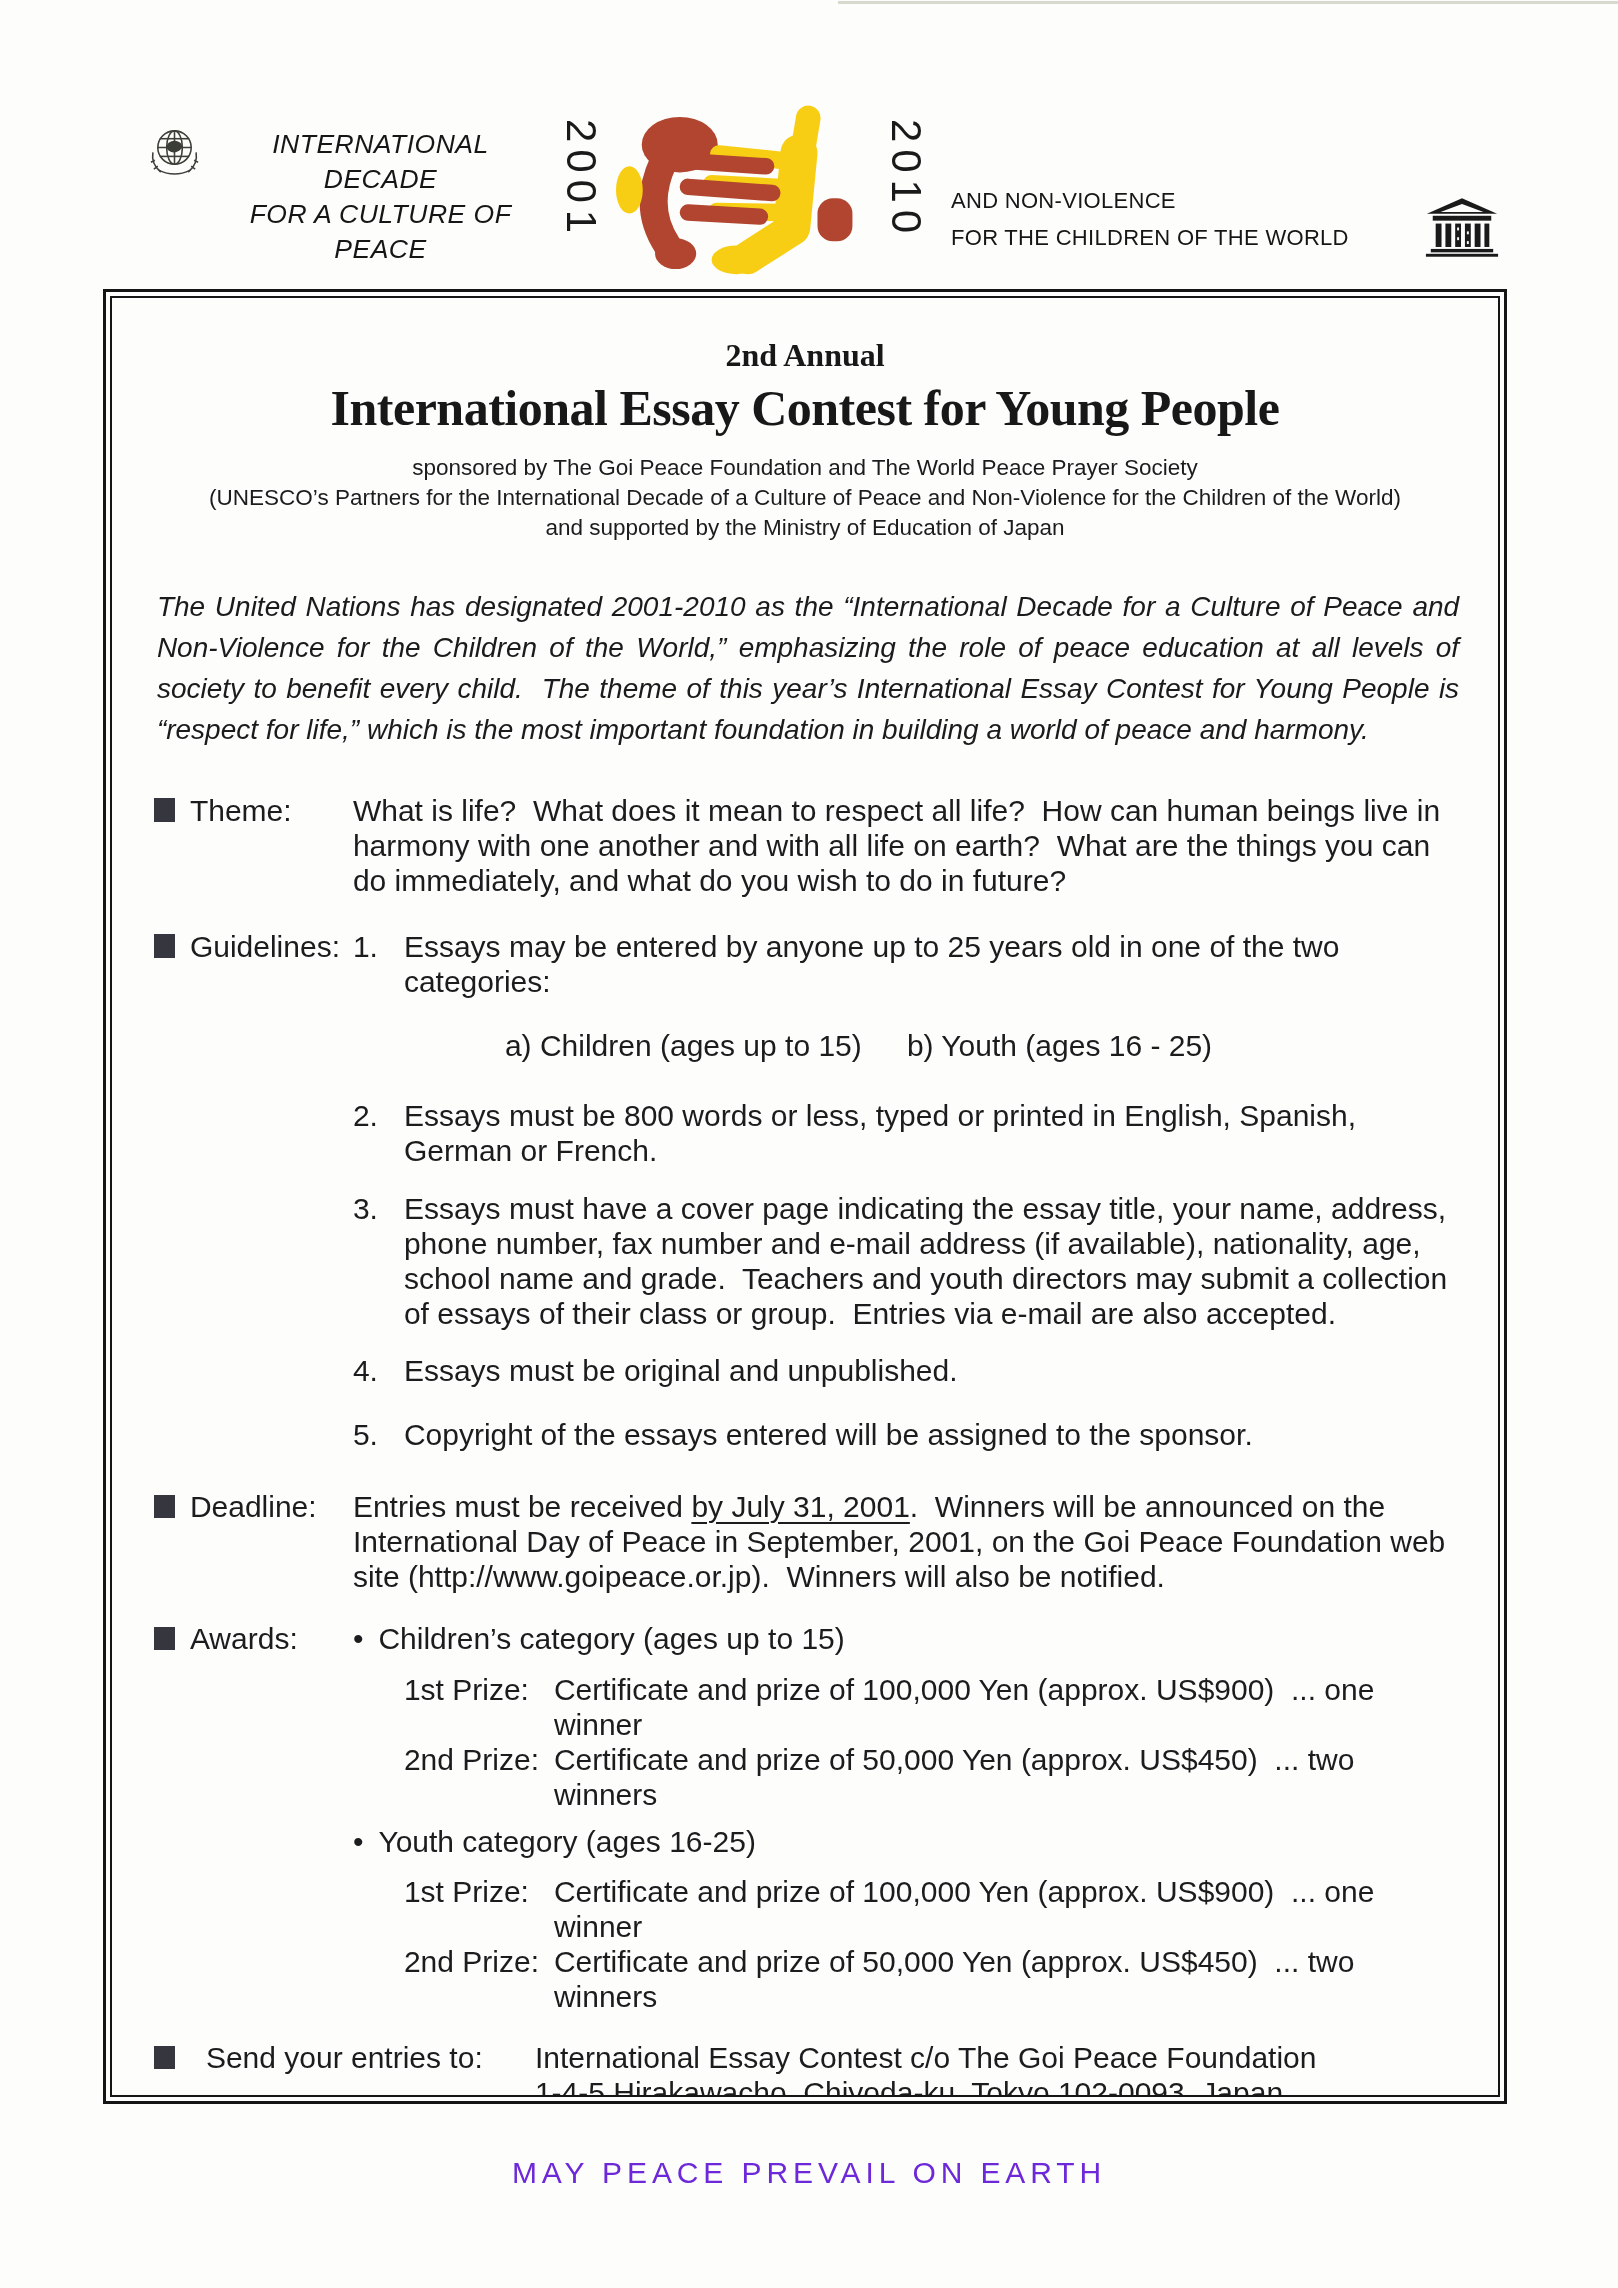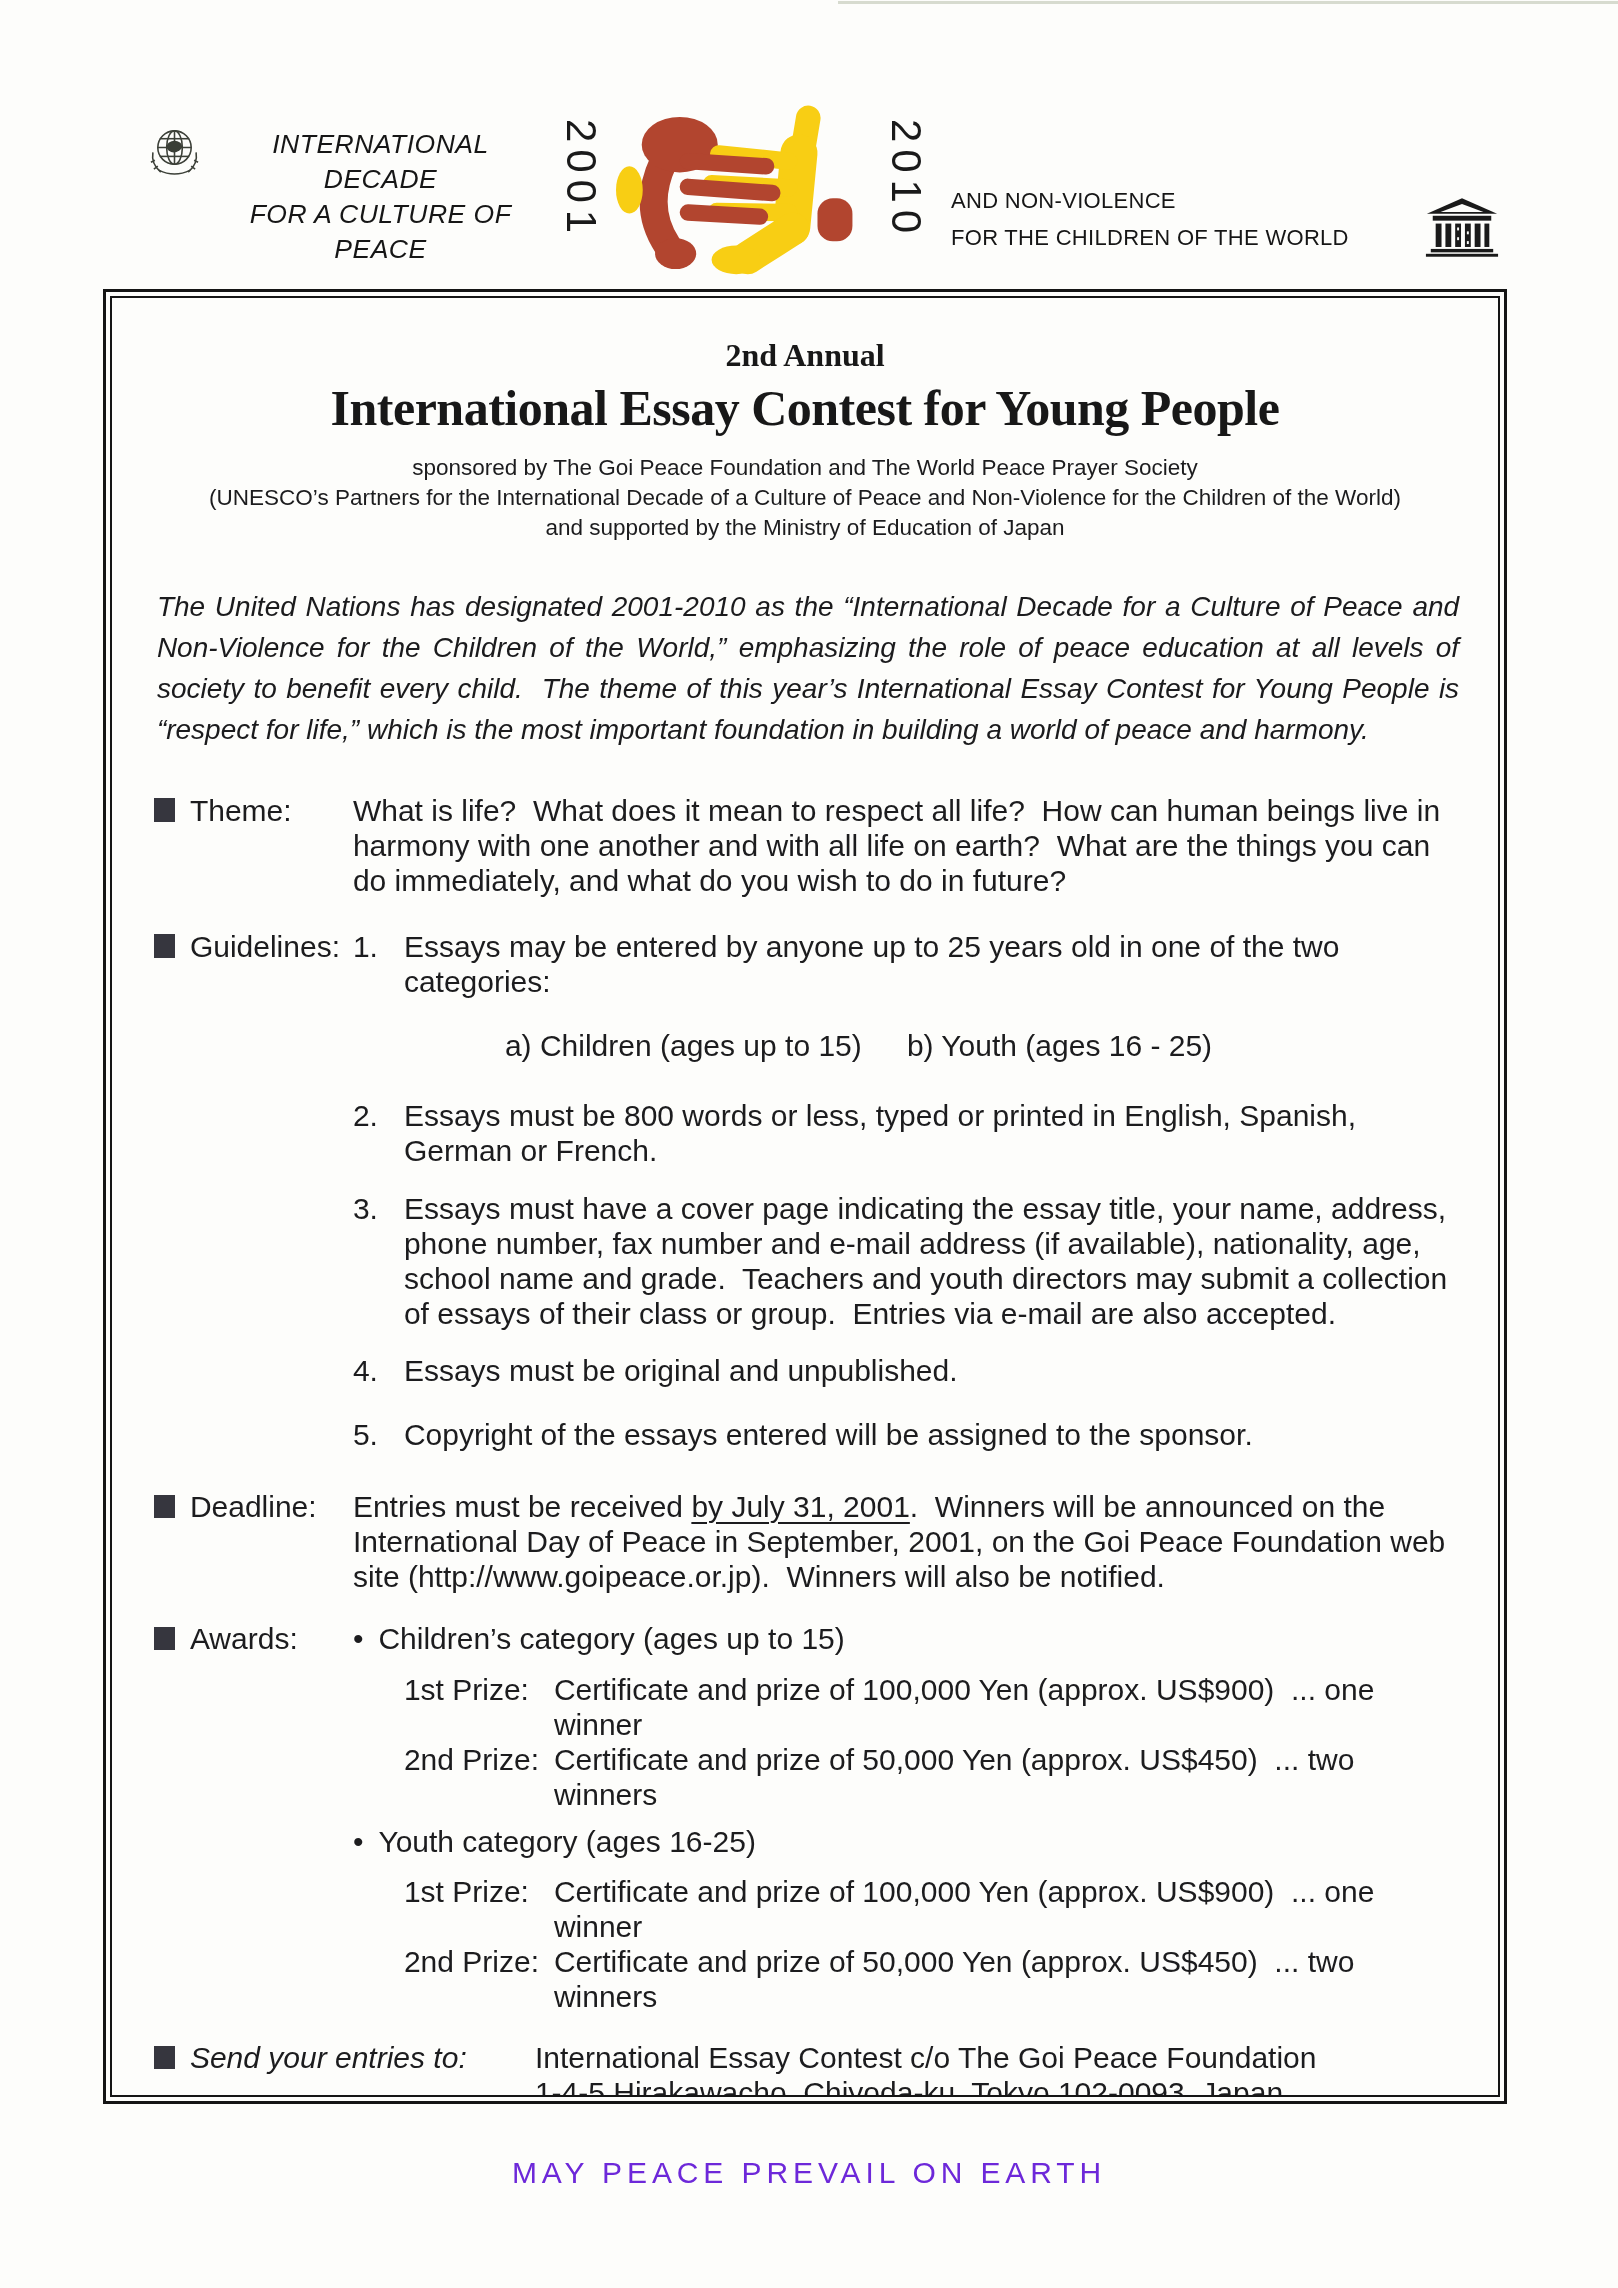--- a/index.html
+++ b/index.html
@@ -68,21 +68,21 @@
   .prize-row{ display:flex; margin-left:51px; }
   .prize-row .plabel{ flex:0 0 150px; }
   .pr-mt{ margin-top:15.7px; }
   .cat-mt{ margin-top:11.8px; }
 
   .awards-note{ margin-top:25.5px; padding-left:241px; padding-right:118px;
                 font-style:italic; font-size:26.5px; line-height:39px; }
 
   .send-address{ line-height:35px; }
   .send-pad{ padding-left:423px; }
-  .send-label-wide{ left:78px;font-style:italic; }
+  .send-label-wide{ left:94px; }
 
   .motto{ position:absolute; top:2156px; left:0; width:100%; text-align:center;
           font-size:30px; letter-spacing:4.9px; color:#6d28d9; }
 </style>
 </head>
 <body>
 
 <div class="page">
   <div class="scan-artifact-top"></div>
 

